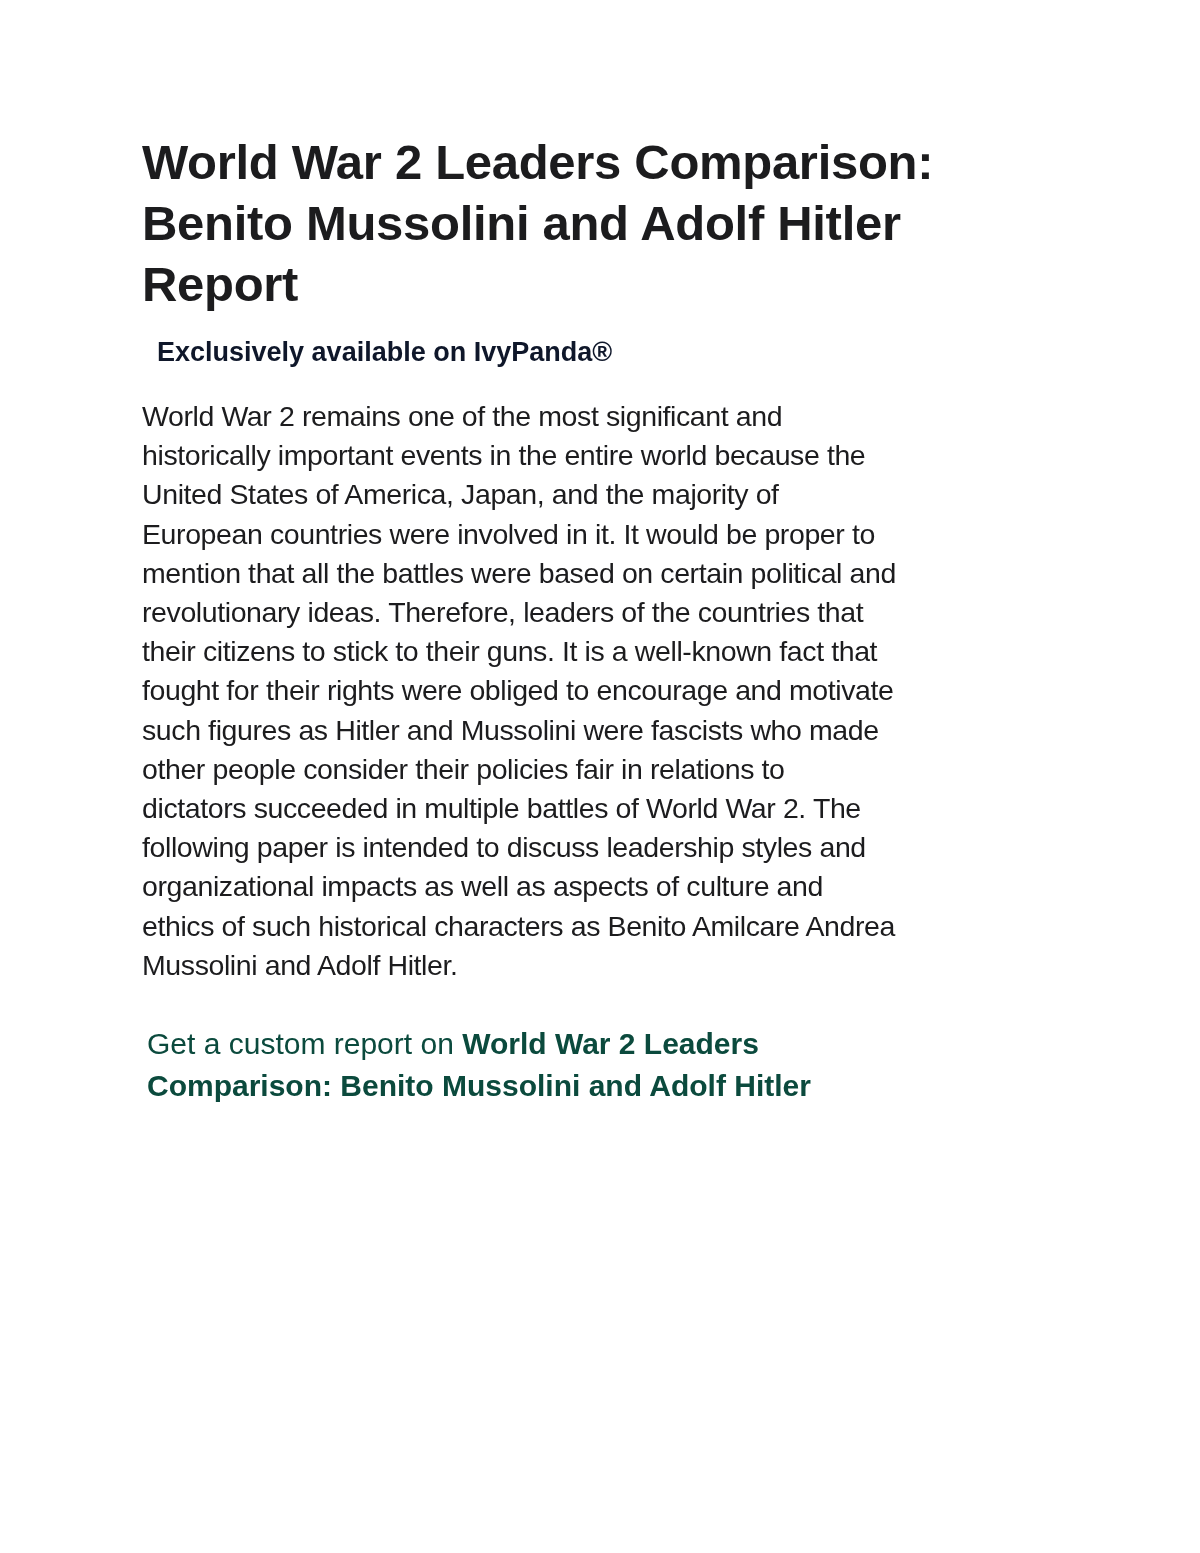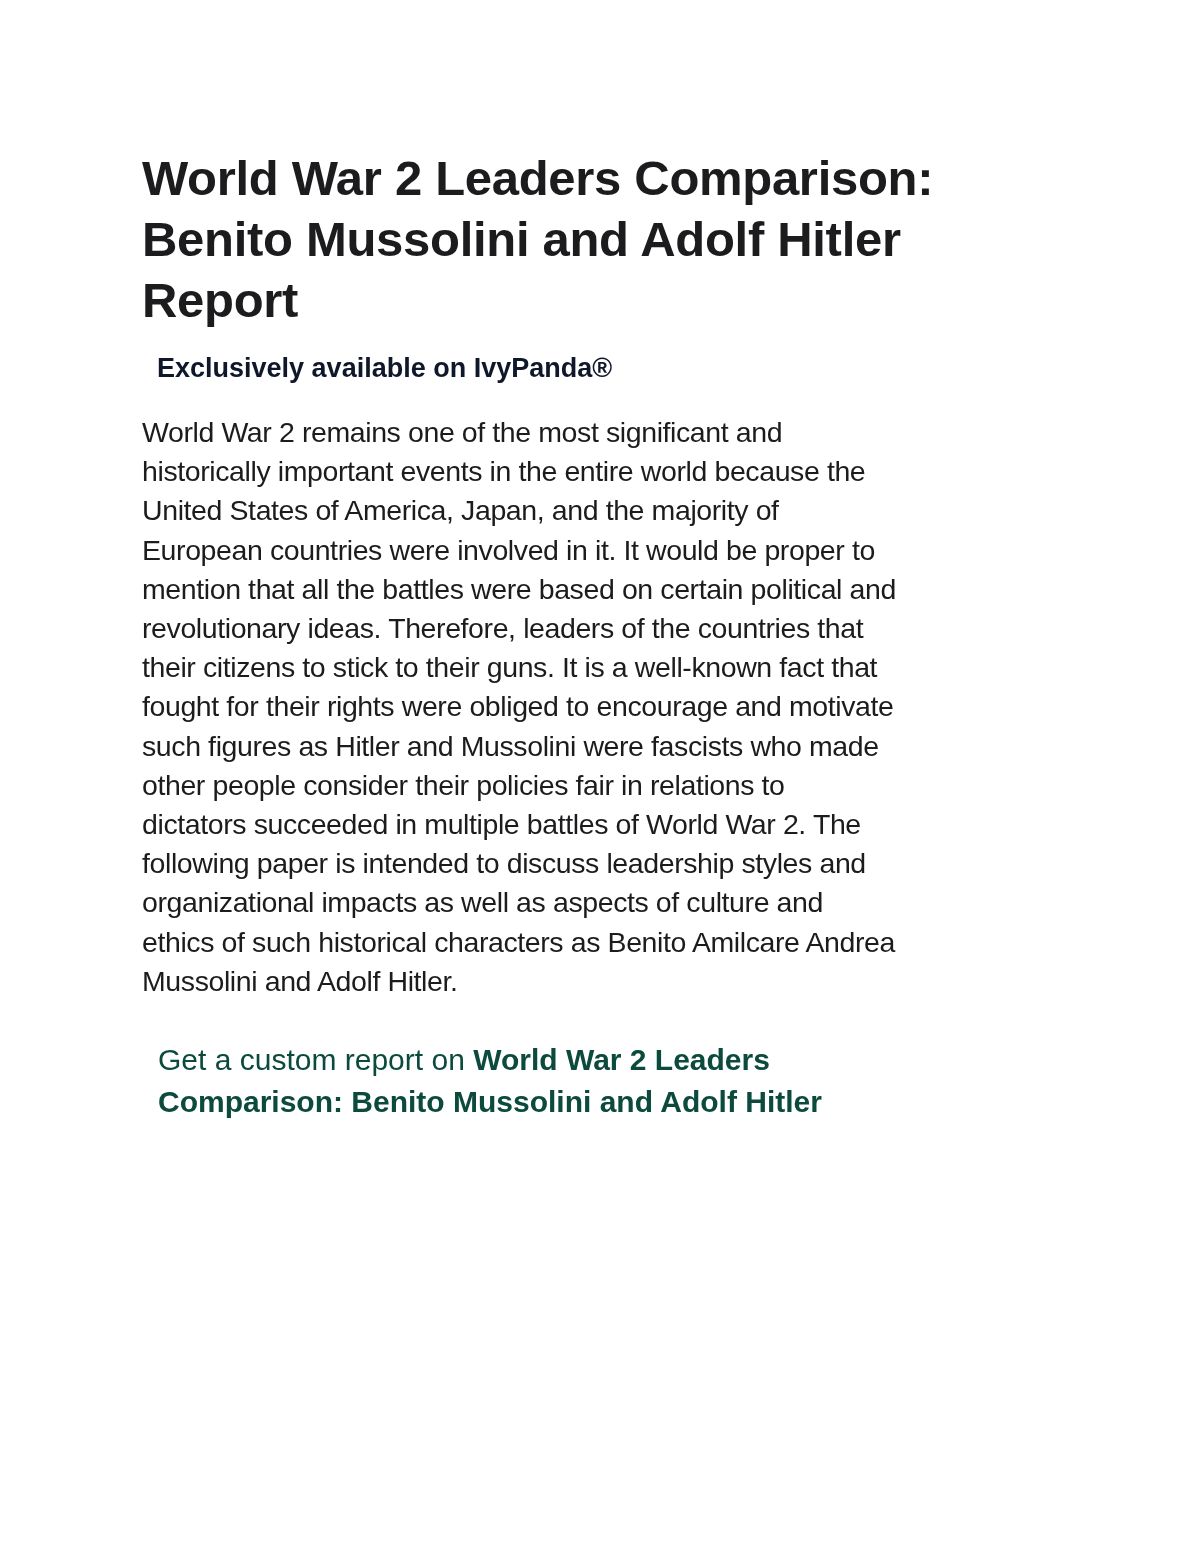--- a/index.html
+++ b/index.html
@@ -11,21 +11,21 @@
       width: 1200px;
       height: 1553px;
       position: relative;
       overflow: hidden;
       font-family: "Liberation Sans", "DejaVu Sans", sans-serif;
       color: #1c1c1e;
     }
     .page {
       position: absolute;
       left: 142px;
-      top: 148px;
+      top: 132px;
       width: 930px;
     }
     .title {
       margin: 0;
       font-size: 49px;
       line-height: 61px;
       font-weight: bold;
       color: #1c1c1e;
       letter-spacing: -0.3px;
     }
@@ -41,21 +41,21 @@
       font-size: 28.5px;
       line-height: 39.2px;
       color: #1c1c1e;
       letter-spacing: -0.4px;
     }
     .body-text .line {
       display: block;
       white-space: nowrap;
     }
     .cta {
-      margin: 38px 0 0 16px;
+      margin: 38px 0 0 5px;
       font-size: 30px;
       line-height: 42px;
       color: #0b4a3d;
     }
     .cta .line {
       display: block;
       white-space: nowrap;
     }
     .cta .cta-link {
       font-weight: bold;

